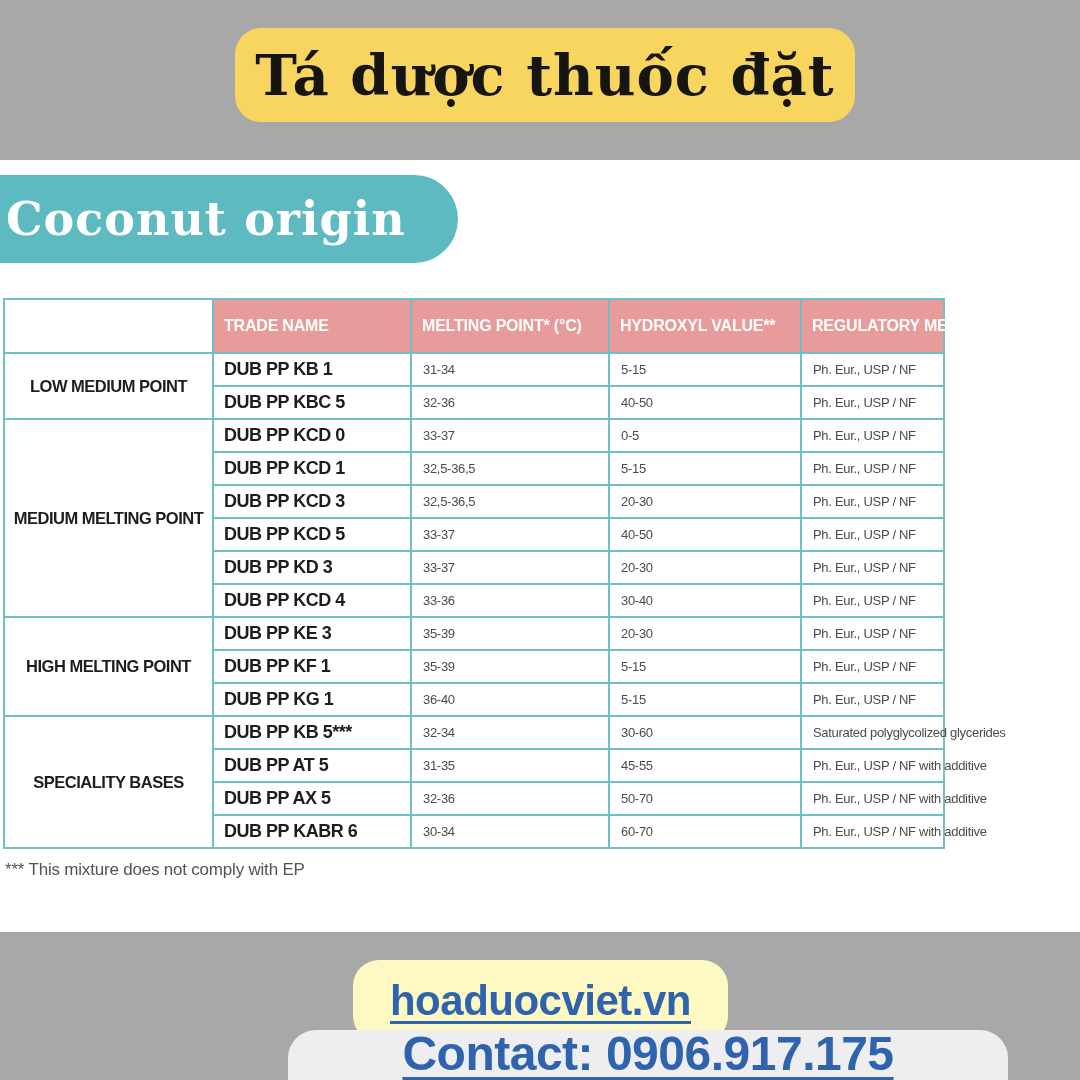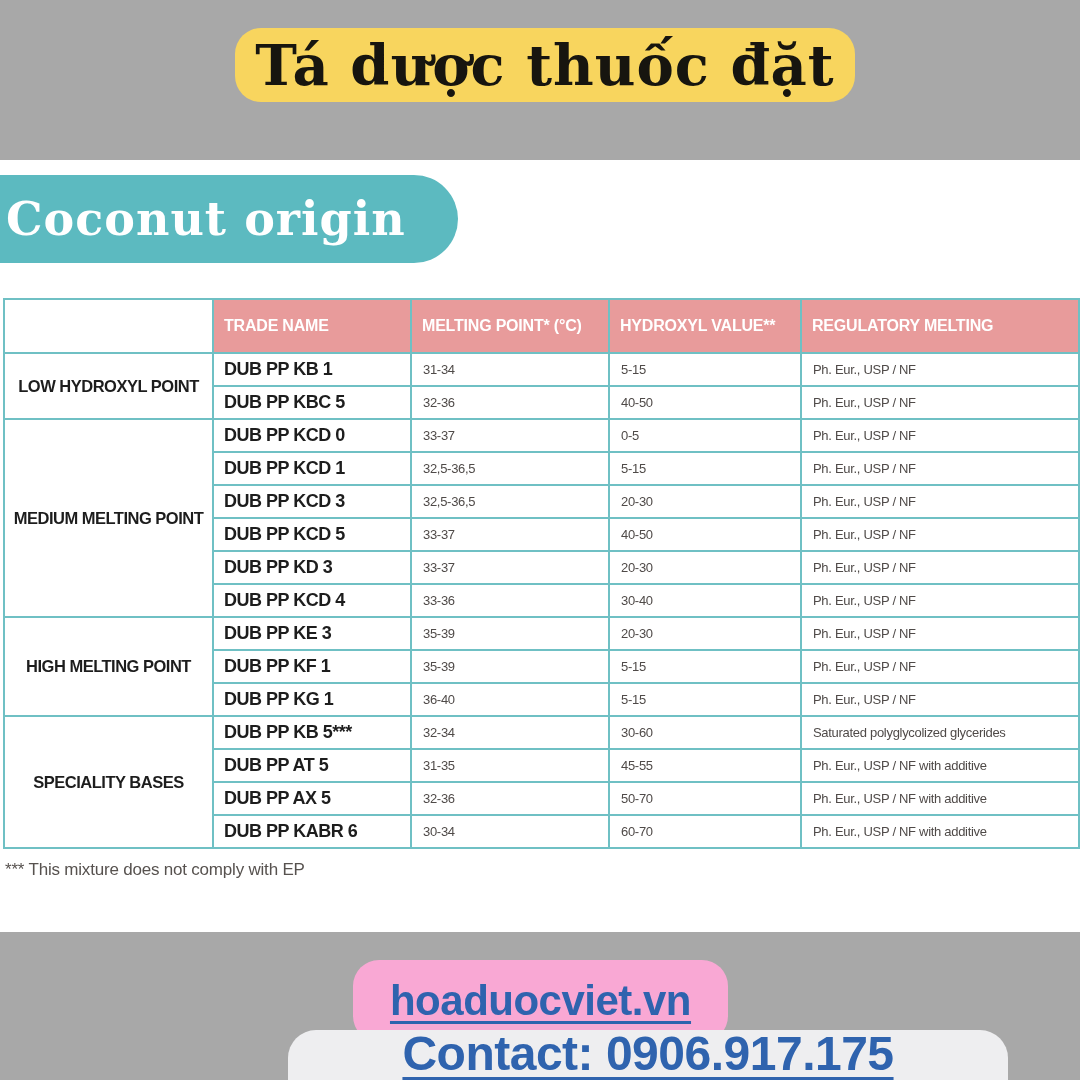--- a/index.html
+++ b/index.html
@@ -3,21 +3,21 @@
 <meta charset="utf-8">
 <style>
   html,body{margin:0;padding:0;}
   body{
     width:1080px;height:1080px;position:relative;overflow:hidden;
     background:#a8a8a8;
     font-family:"Liberation Sans", sans-serif;
   }
   
   .title-box{
-    position:absolute;left:235px;top:28px;width:620px;height:74px;
+    position:absolute;left:235px;top:28px;width:620px;height:94px;
     background:#f8d55e;border-radius:26px;
     display:flex;align-items:center;justify-content:center;
   }
   .title-box span{
     font-family:"DejaVu Serif","Liberation Serif",serif;
     font-weight:bold;font-size:56px;color:#17150f;letter-spacing:1px;
   }
   
   .sheet{
     position:absolute;left:0;top:160px;width:1080px;height:772px;background:#ffffff;
@@ -26,21 +26,21 @@
     position:absolute;left:0;top:15px;width:458px;height:88px;
     background:#5cbac0;border-radius:0 44px 44px 0;
     display:flex;align-items:center;padding-left:6px;box-sizing:border-box;
   }
   .badge span{
     font-family:"DejaVu Serif","Liberation Serif",serif;
     font-weight:bold;font-size:46px;color:#ffffff;letter-spacing:1px;
   }
   
   table.coco{
-    position:absolute;left:3px;top:138px;width:1077px;
+    position:absolute;left:3px;top:138px;width:942px;
     border-collapse:collapse;table-layout:fixed;
   }
   table.coco col.c-cat{width:209px;}
   table.coco col.c-trade{width:198px;}
   table.coco col.c-melt{width:198px;}
   table.coco col.c-hydro{width:192px;}
   table.coco td, table.coco th{
     border:2px solid #6fc0c4;box-sizing:border-box;
     white-space:nowrap;overflow:visible;
   }
@@ -61,21 +61,21 @@
     font-size:13px;color:#4f4a48;padding-left:11px;letter-spacing:-0.3px;
   }
   
   .footnotes{
     position:absolute;left:5px;top:698px;
     font-size:17px;color:#57524f;line-height:1.42;letter-spacing:-0.2px;
   }
   
   .f-box1{
     position:absolute;left:353px;top:960px;width:375px;height:82px;
-    background:#f9a8d4;border-radius:26px;
+    background:#fef9c3;border-radius:26px;
     display:flex;align-items:center;justify-content:center;
   }
   .f-box2{
     position:absolute;left:288px;top:1030px;width:720px;height:70px;
     background:#eeeef0;border-radius:28px 28px 0 0;
     display:flex;align-items:flex-start;justify-content:center;
   }
   .site-link{
     font-size:42px;font-weight:bold;color:#2f63ae;
     text-decoration:underline;text-decoration-thickness:3px;text-underline-offset:6px;
@@ -112,21 +112,21 @@
       <tr>
         <th class="ghost"></th>
         <th class="head">TRADE NAME</th>
         <th class="head">MELTING POINT* (°C)</th>
         <th class="head">HYDROXYL VALUE**</th>
         <th class="head">REGULATORY MELTING</th>
       </tr>
     </thead>
     <tbody>
         <tr>
-          <td class="cat" rowspan="2">LOW HYDROXYL POINT</td>
+          <td class="cat" rowspan="2">LOW MEDIUM POINT</td>
           <td class="trade">DUB PP KB 1</td>
           <td class="val">31-34</td>
           <td class="val">5-15</td>
           <td class="val">Ph. Eur., USP / NF</td>
         </tr>
         <tr>
           <td class="trade">DUB PP KBC 5</td>
           <td class="val">32-36</td>
           <td class="val">40-50</td>
           <td class="val">Ph. Eur., USP / NF</td>

